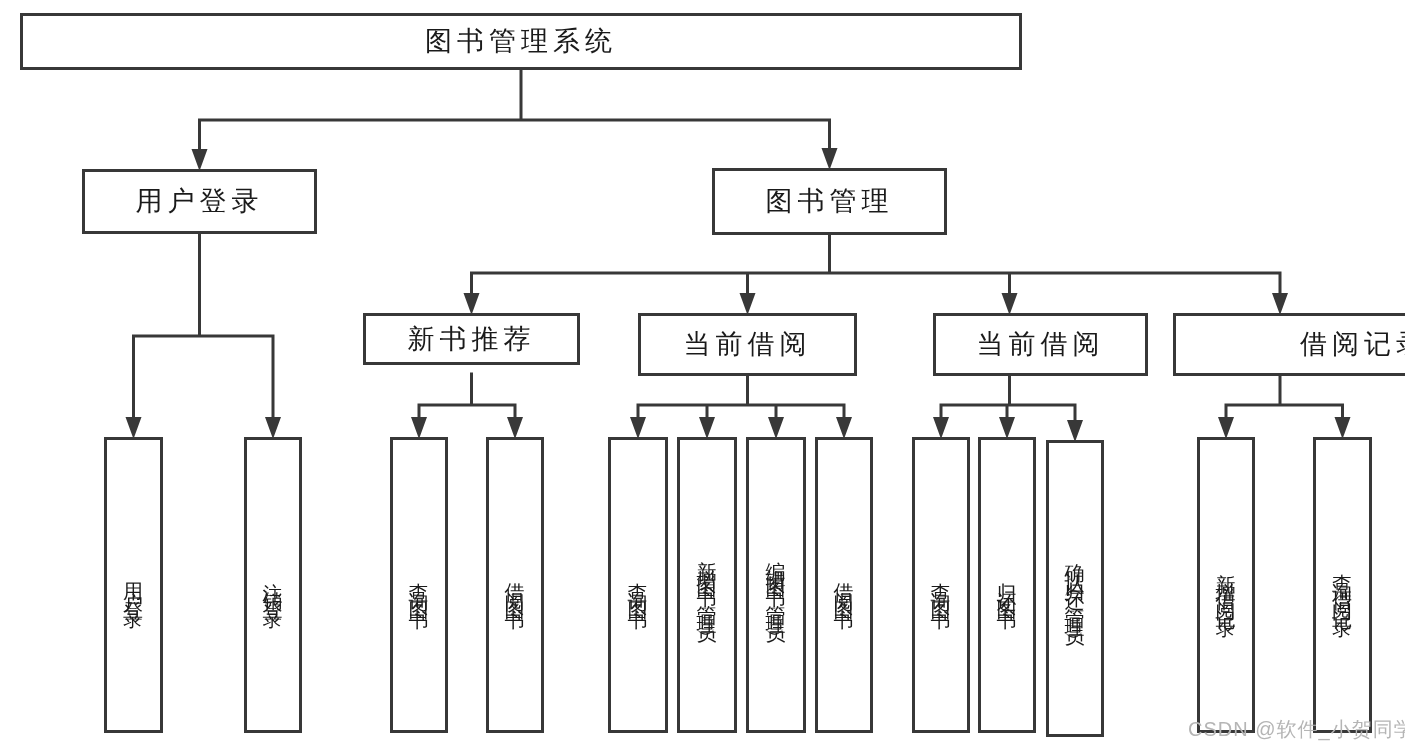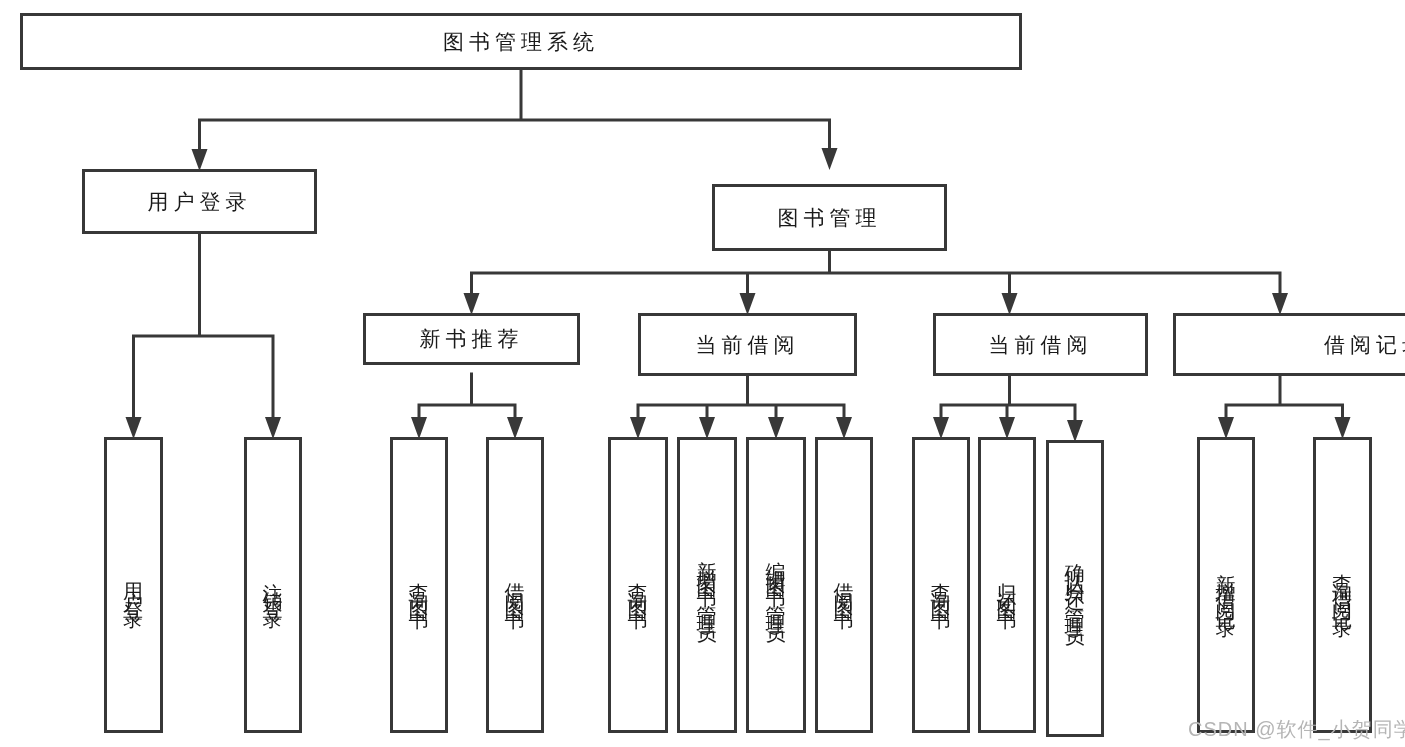--- a/index.html
+++ b/index.html
@@ -22,21 +22,21 @@
     background: var(--boxfill, #ffffff);
     border: 3px solid var(--line, #383838);
     box-sizing: border-box;
     display: flex;
     align-items: center;
     justify-content: center;
     text-align: center;
   }
   .lbl {
     color: var(--text, #1a1a1a);
-    font-size: 21px;
+    font-size: 27px;
     letter-spacing: 5px;
     line-height: 1.2;
     white-space: nowrap;
   }
   .box.vertical .lbl {
     writing-mode: vertical-rl;
     text-orientation: mixed;
     font-size: 20px;
     letter-spacing: 9px;
     line-height: 1;
@@ -61,21 +61,21 @@
       <path d="M521 68 L521 120 M199.5 120 L829.5 120 M199.5 120 L199.5 151 M829.5 120 L829.5 150 M199.5 232 L199.5 336 M133.5 336 L273 336 M133.5 336 L133.5 419 M273 336 L273 419 M829.5 233 L829.5 273 M471.5 273 L1280 273 M471.5 273 L471.5 295 M747.5 273 L747.5 295 M1009.5 273 L1009.5 295 M1280 273 L1280 295 M471.5 374 L471.5 405 M419 405 L515 405 M419 405 L419 419 M515 405 L515 419 M747.5 374 L747.5 405 M638 405 L844 405 M638 405 L638 419 M707 405 L707 419 M776 405 L776 419 M844 405 L844 419 M1009.5 374 L1009.5 405 M941 405 L1075 405 M941 405 L941 419 M1007 405 L1007 419 M1075 405 L1075 422 M1280 374 L1280 405 M1226 405 L1342.5 405 M1226 405 L1226 419 M1342.5 405 L1342.5 419 " fill="none" stroke="#383838" stroke-width="3" stroke-linecap="square"></path>
       <path d="M191.5 149 L207.5 149 L199.5 171 Z M821.5 148 L837.5 148 L829.5 170 Z M125.5 417 L141.5 417 L133.5 439 Z M265 417 L281 417 L273 439 Z M463.5 293 L479.5 293 L471.5 315 Z M739.5 293 L755.5 293 L747.5 315 Z M1001.5 293 L1017.5 293 L1009.5 315 Z M1272 293 L1288 293 L1280 315 Z M411 417 L427 417 L419 439 Z M507 417 L523 417 L515 439 Z M630 417 L646 417 L638 439 Z M699 417 L715 417 L707 439 Z M768 417 L784 417 L776 439 Z M836 417 L852 417 L844 439 Z M933 417 L949 417 L941 439 Z M999 417 L1015 417 L1007 439 Z M1067 420 L1083 420 L1075 442 Z M1218 417 L1234 417 L1226 439 Z M1334.5 417 L1350.5 417 L1342.5 439 Z " fill="#383838" stroke="none"></path>
     </svg>
   <div id="nodes">
       <div class="box" style="left: 20px; top: 13px; width: 1002px; height: 57px;">
         <span class="lbl">图书管理系统</span>
       </div>
       <div class="box" style="left: 82px; top: 169px; width: 235px; height: 65px;">
         <span class="lbl">用户登录</span>
       </div>
-      <div class="box" style="left: 712px; top: 184px; width: 235px; height: 67px;">
+      <div class="box" style="left: 712px; top: 168px; width: 235px; height: 67px;">
         <span class="lbl">图书管理</span>
       </div>
       <div class="box" style="left: 363px; top: 313px; width: 217px; height: 52px;">
         <span class="lbl">新书推荐</span>
       </div>
       <div class="box" style="left: 638px; top: 313px; width: 219px; height: 63px;">
         <span class="lbl">当前借阅</span>
       </div>
       <div class="box" style="left: 933px; top: 313px; width: 215px; height: 63px;">
         <span class="lbl">当前借阅</span>

